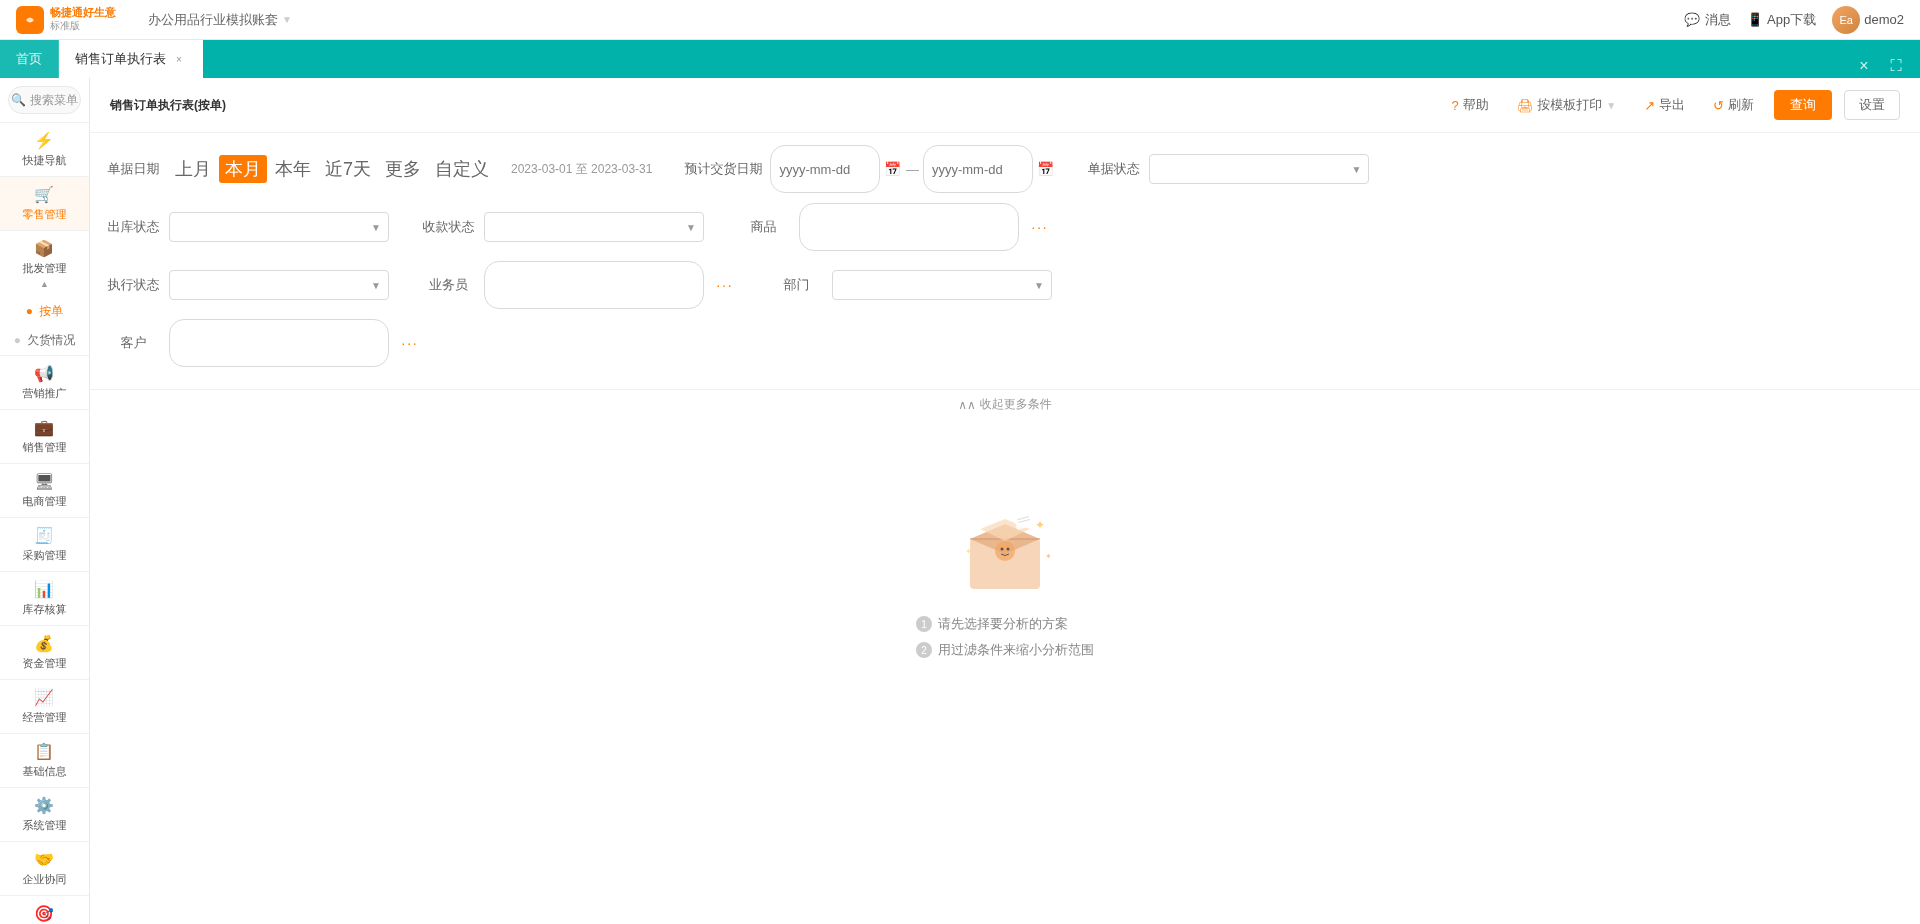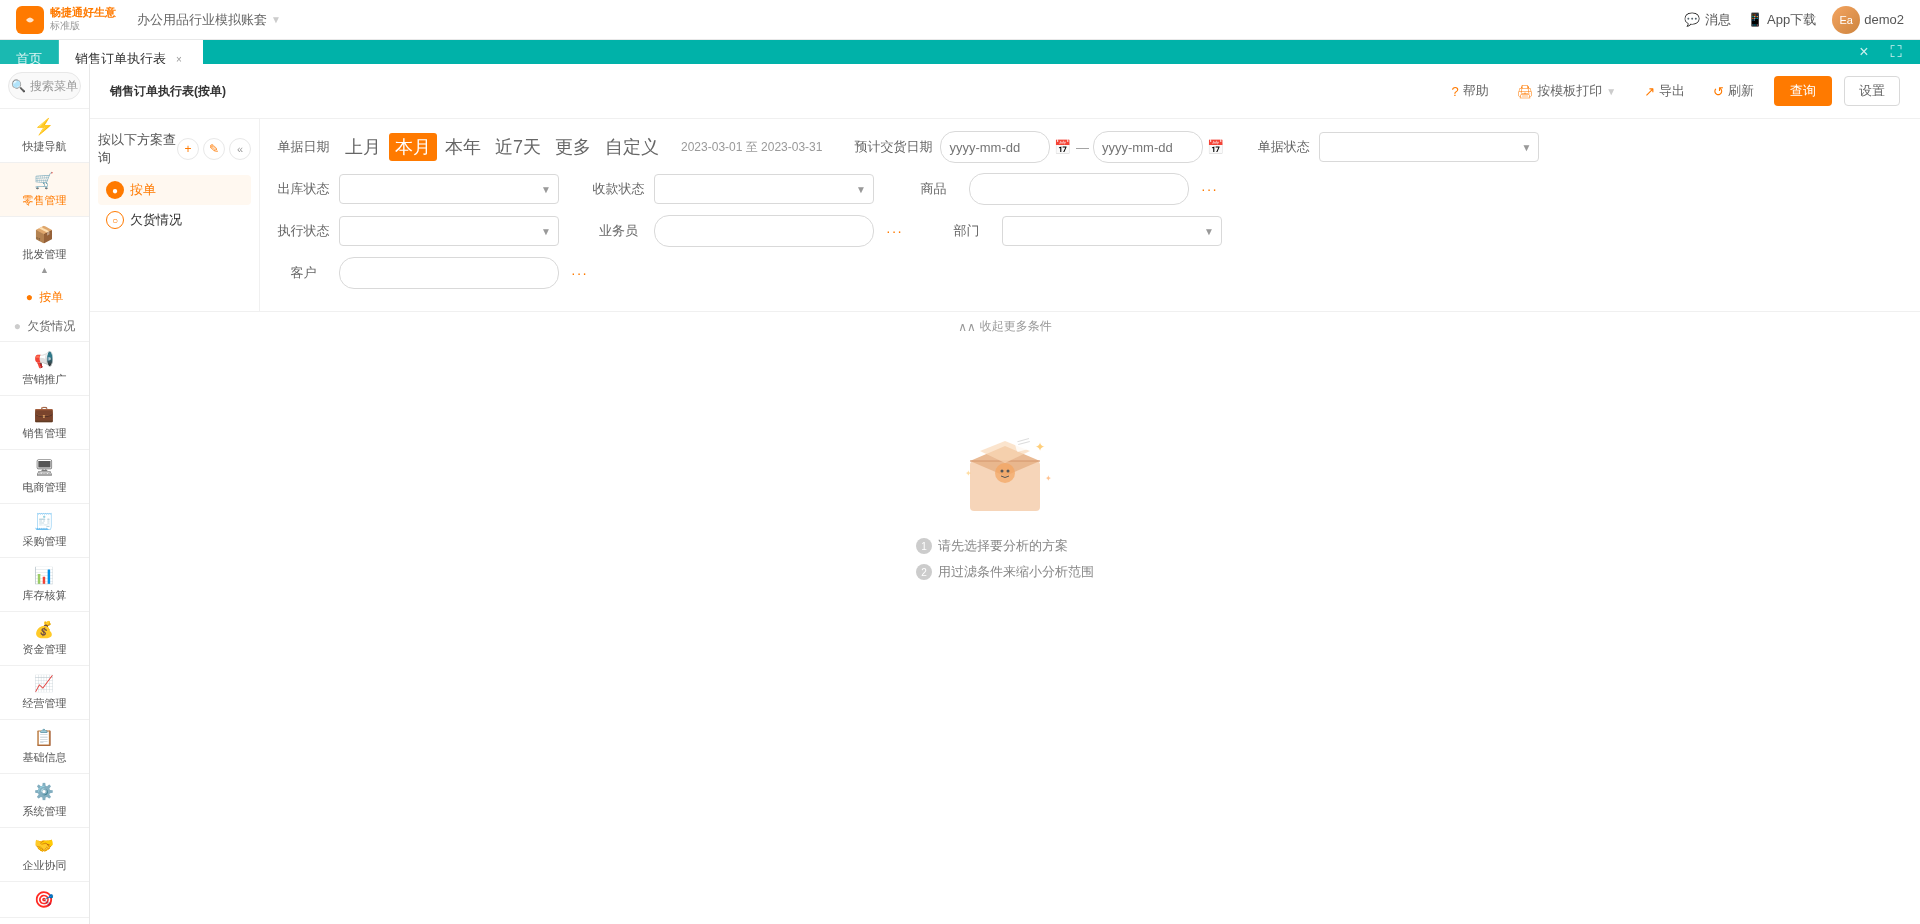--- a/index.html
+++ b/index.html
@@ -12,21 +12,21 @@
       display: flex;
       align-items: center;
       justify-content: space-between;
       padding: 0 16px;
       border-bottom: 1px solid #e8e8e8;
       flex-shrink: 0;
     }
     .top-header-left {
       display: flex;
       align-items: center;
-      gap: 1px;
+      gap: 12px;
     }
     .logo-area {
       display: flex;
       align-items: center;
       gap: 6px;
     }
     .logo-icon {
       width: 28px;
       height: 28px;
       background: #ff7a00;
@@ -70,24 +70,24 @@
       background: linear-gradient(135deg, #f4a460, #cd853f);
       display: flex;
       align-items: center;
       justify-content: center;
       color: #fff;
       font-size: 11px;
     }
 
     
     .tab-nav {
-      height: 24px;
+      height: 38px;
       background: #00b2a9;
       display: flex;
-      align-items: flex-start;
+      align-items: flex-end;
       padding: 0 0;
       flex-shrink: 0;
     }
     .tab-item {
       height: 38px;
       padding: 0 16px;
       display: flex;
       align-items: center;
       gap: 6px;
       cursor: pointer;
@@ -341,21 +341,21 @@
       gap: 8px;
     }
     .filter-label {
       color: #666;
       font-size: 13px;
       white-space: nowrap;
       min-width: 55px;
       text-align: center;
     }
     .filter-input {
-      height: 32px;
+      height: 48px;
       border: 1px solid #d9d9d9;
       border-radius: 15px;
       padding: 0 8px;
       font-size: 13px;
       outline: none;
       color: #333;
       background: #fff;
     }
     .filter-select {
       height: 30px;
@@ -682,49 +682,20 @@
             <span class="icon">↺</span>
             <span>刷新</span>
           </div>
           <button class="btn-primary">查询</button>
           <button class="btn-secondary">设置</button>
         </div>
       </div>
 
       <div class="filter-panel">
 
-        <div class="filter-left">
-          <div class="filter-left-header">
-            <span>按以下方案查询</span>
-            <div class="filter-left-actions">
-              <div class="filter-left-action">
-                <span>+</span>
-              </div>
-              <div class="filter-left-action">
-                <span>✎</span>
-              </div>
-              <div class="filter-left-action collapse">
-                <span>«</span>
-              </div>
-            </div>
-          </div>
-
-          <div class="filter-plan-item active">
-            <div class="plan-icon filled">
-              <span>●</span>
-            </div>
-            <span>按单</span>
-          </div>
-          <div class="filter-plan-item">
-            <div class="plan-icon outline">
-              <span>○</span>
-            </div>
-            <span>欠货情况</span>
-          </div>
-        </div>
 
         <div class="filter-right">
 
           <div class="filter-row">
 
             <div class="filter-field">
               <span class="filter-label">单据日期</span>
               <div class="date-quick">
                 <span class="date-quick-btn">上月</span>
                 <span class="date-quick-btn active">本月</span>

